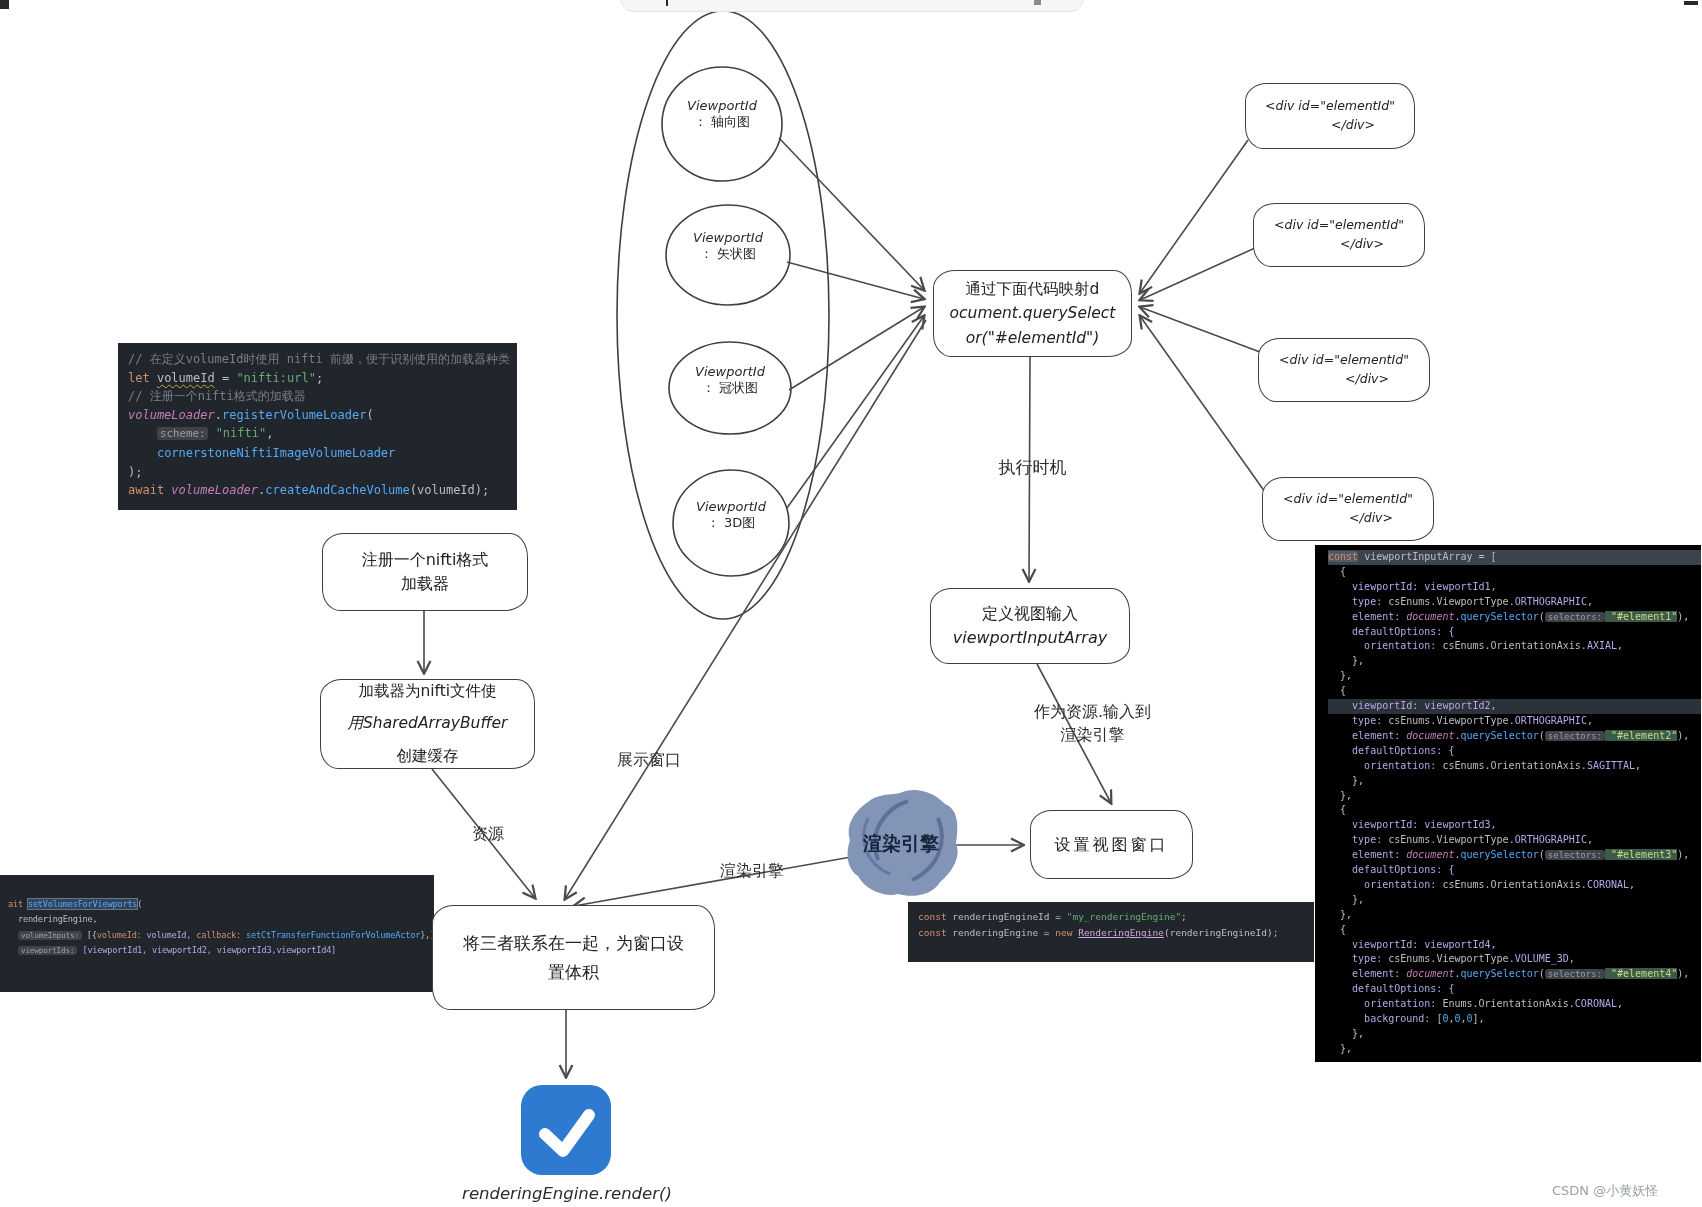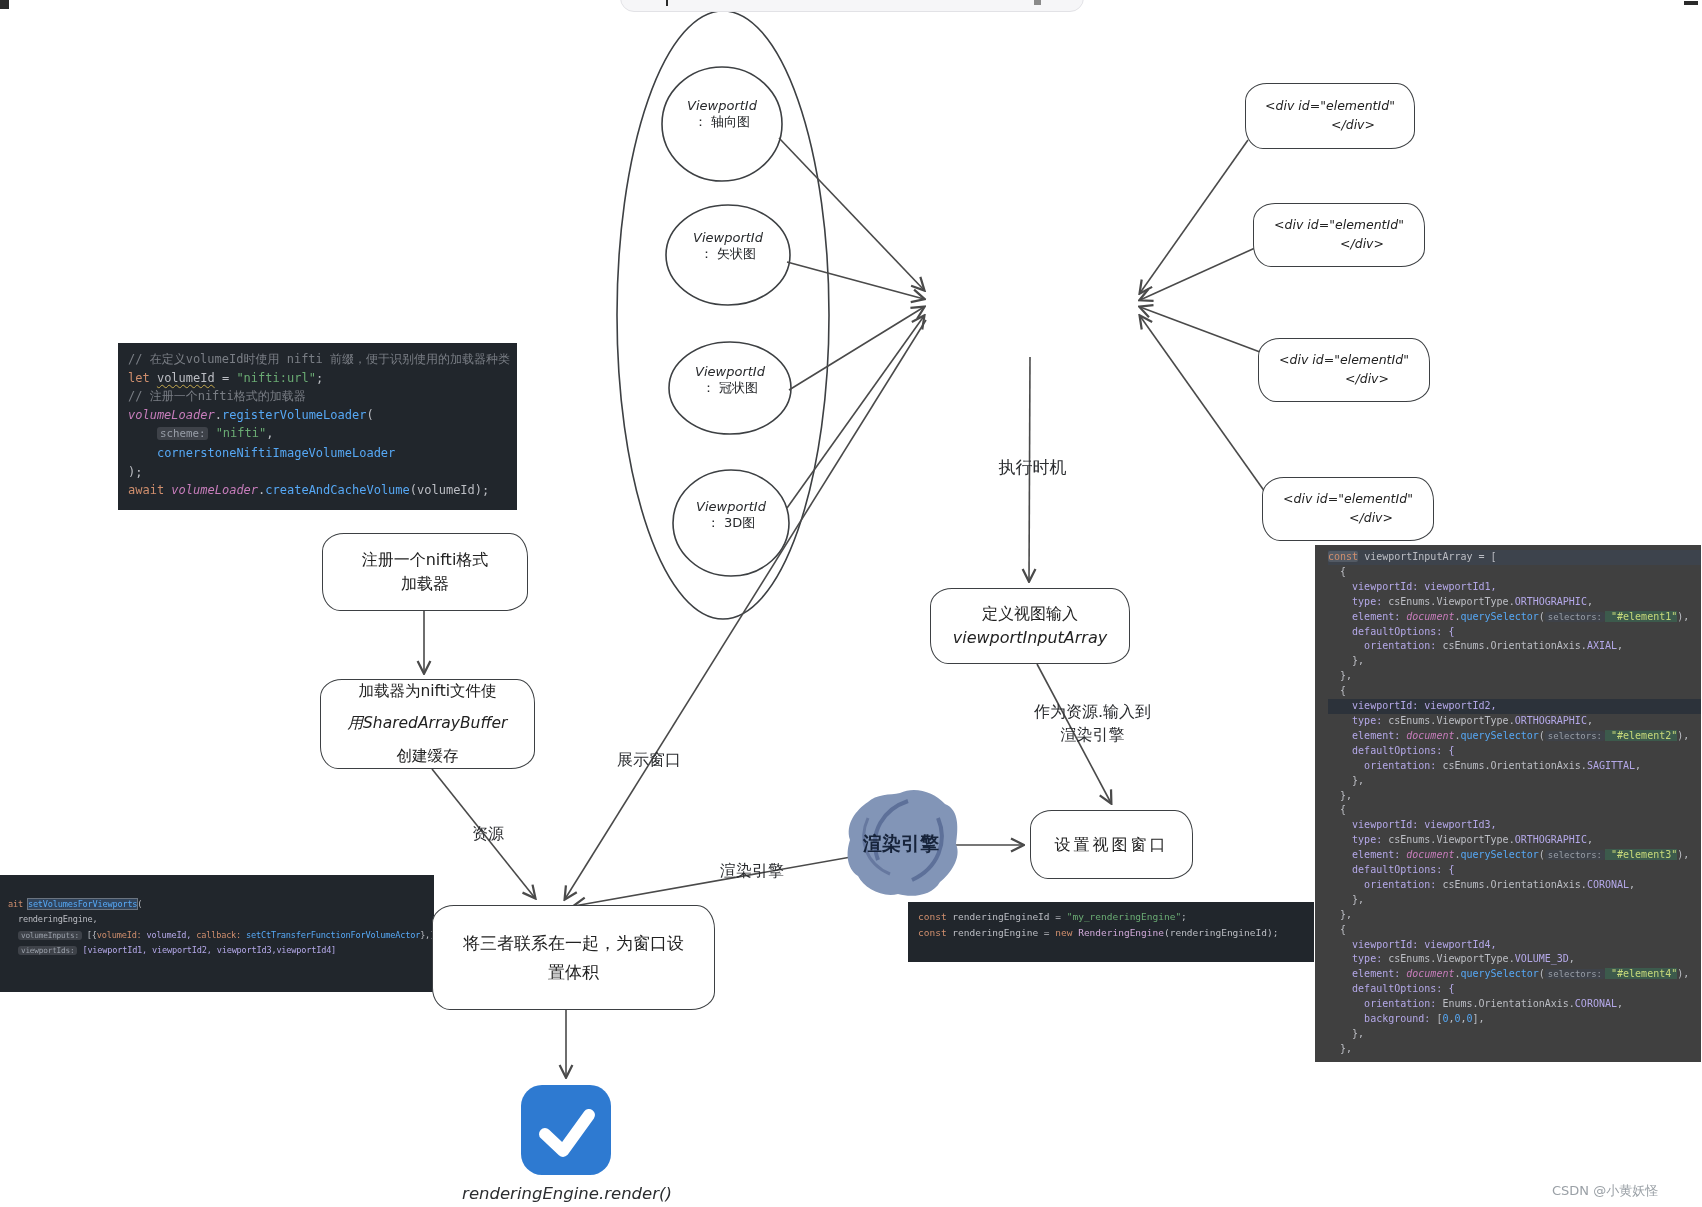--- a/index.html
+++ b/index.html
@@ -17,31 +17,31 @@
   .lat{font-style:italic;}
   .lbl{position:absolute;z-index:2;color:#2b2d30;text-align:center;white-space:nowrap;}
 
   
   .code{position:absolute;z-index:2;background:#21262c;overflow:hidden;
         font-family:"DejaVu Sans Mono","Liberation Mono",monospace;color:#bcbec4;}
   .code .cl{white-space:pre;}
   .cb1{font-size:12px;line-height:18.6px;padding:7px 10px;}
   .cb2{font-size:9.5px;line-height:16px;padding:7px 10px;}
   .cb3{font-size:8.6px;line-height:15.3px;padding:22px 8px;letter-spacing:-0.2px;}
-  .cb4{background:#404040;font-size:10px;line-height:14.9px;padding:5px 0 5px 13px;}
+  .cb4{background:#000000;font-size:10px;line-height:14.9px;padding:5px 0 5px 13px;}
   .kw{color:#cf8e6d;}
   .str{color:#6aab73;}
   .cmt{color:#7a7e85;}
   .fn{color:#56a8f5;}
   .gv{color:#c77dbb;font-style:italic;}
   .key{color:#b4a8e8;}
   .en{color:#b4a8e8;}
   .pl{color:#bcbec4;}
   .num{color:#56a8f5;}
-  .cls2{color:#cfa8d8;}
+  .cls2{color:#cfa8d8;text-decoration:underline;}
   .ul{color:#bcbec4;text-decoration:underline wavy #c5a94e 1px;text-underline-offset:2px;}
   .chip{background:#3e4249;color:#989ea8;border-radius:3px;padding:0 3px;font-size:0.9em;}
   .sel{background:#3c5a4c;color:#c7d97a;}
   .fnbox{color:#56a8f5;background:#31445c;outline:1px solid #6b7480;}
   .kwbox{color:#cf8e6d;background:#535a64;border-radius:2px;}
   .cl.hlt{background:#3d434c;}
   .cl.hll{background:#2c323a;}
 
   .watermark{position:absolute;z-index:2;color:#9aa0a6;font-size:13px;}
   .topbar{position:absolute;z-index:3;background:#f6f6f8;border:1px solid #e2e2e6;border-radius:14px;}
@@ -194,20 +194,25 @@
   </div>
   <div class="sk lat" style="left:1258px;top:338px;width:170px;height:62px;font-size:12.5px;">
     <div>&lt;div id="elementId"</div>
     <div style="padding-left:46px;">&lt;/div&gt;</div>
   </div>
   <div class="sk lat" style="left:1262px;top:477px;width:170px;height:62px;font-size:12.5px;">
     <div>&lt;div id="elementId"</div>
     <div style="padding-left:46px;">&lt;/div&gt;</div>
   </div>
 
+  <div class="sk" style="left:933px;top:270px;width:197px;height:85px;font-size:15.5px;line-height:1.55;">
+    <div>通过下面代码映射d</div>
+    <div class="lat">ocument.querySelect</div>
+    <div class="lat">or("#elementId")</div>
+  </div>
 
   <div class="sk" style="left:930px;top:588px;width:198px;height:74px;font-size:16px;">
     <div>定义视图输入</div>
     <div class="lat">viewportInputArray</div>
   </div>
 
   <div class="sk" style="left:1030px;top:810px;width:161px;height:67px;font-size:16px;letter-spacing:3px;">
     <div>设置视图窗口</div>
   </div>
 

